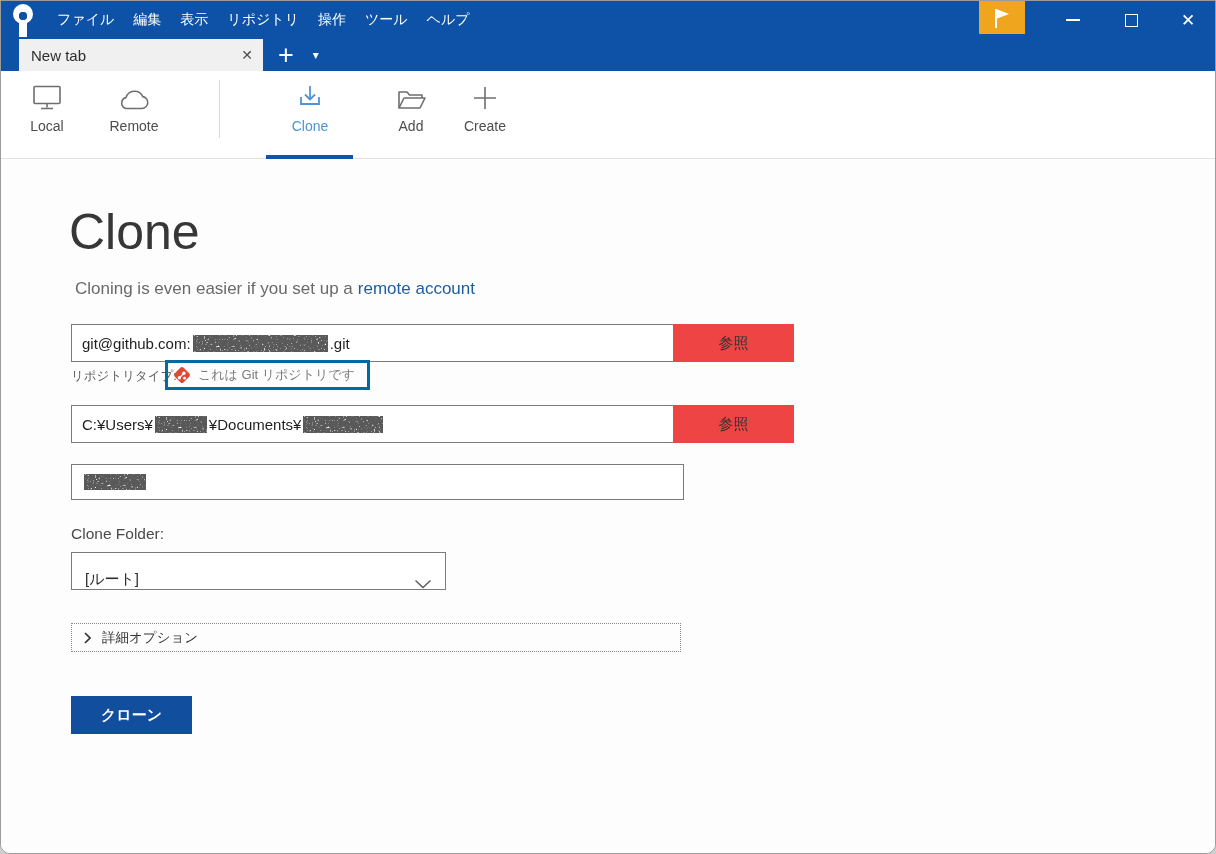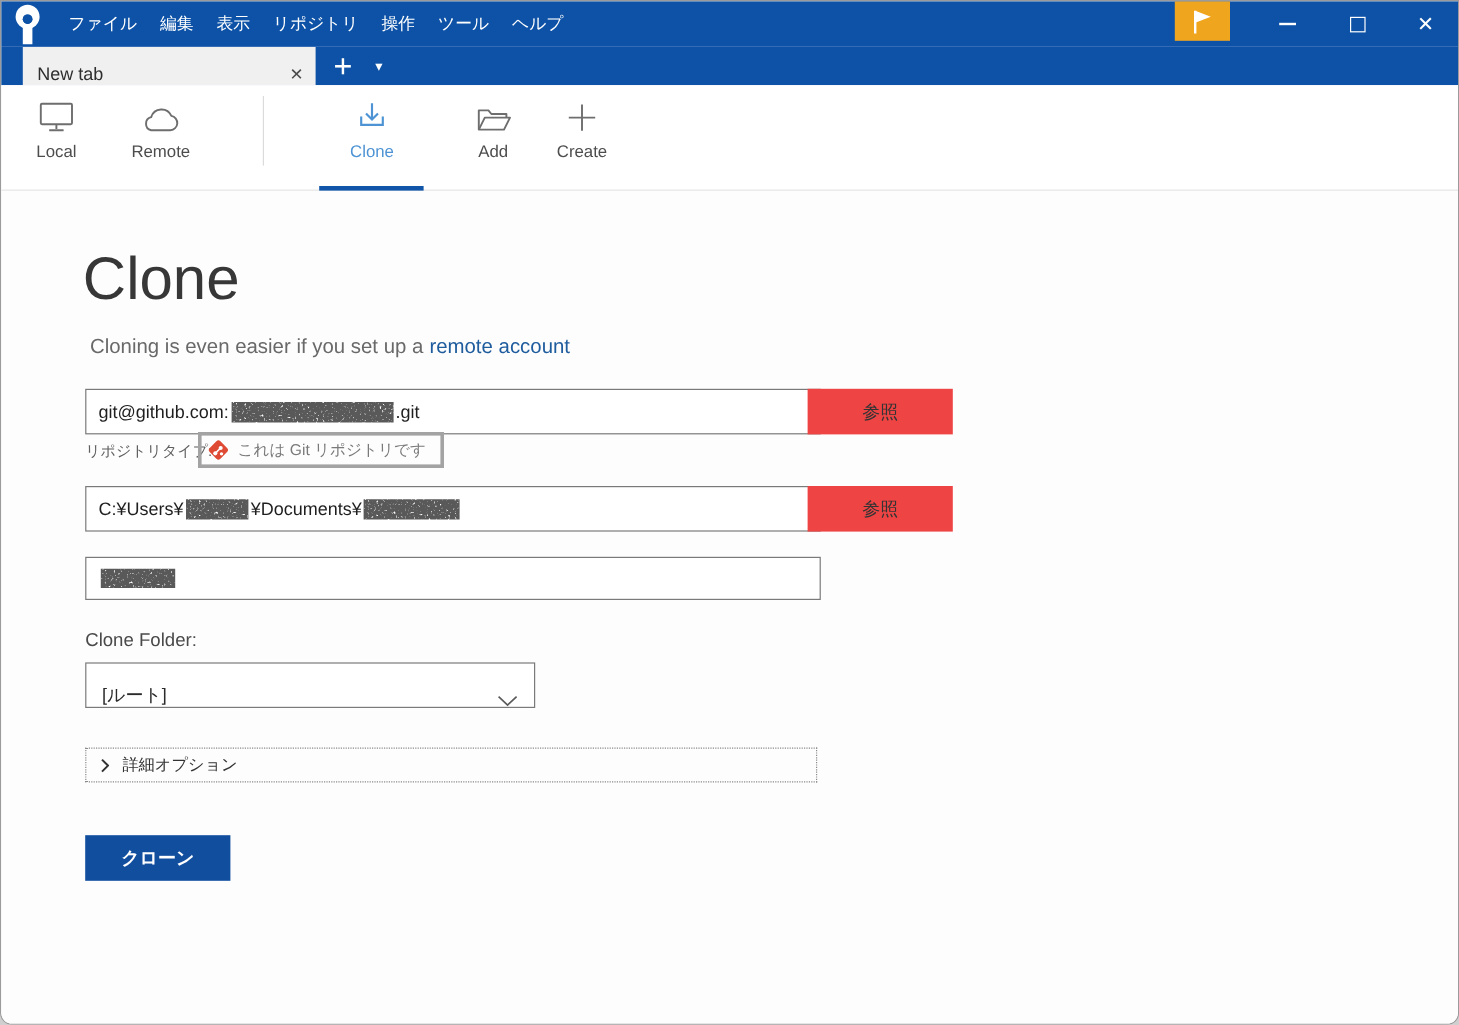--- a/index.html
+++ b/index.html
@@ -18,21 +18,21 @@
   .flag-btn{ position:absolute; left:978px; top:0; width:46px; height:33px;
              background:#F0A51E; display:flex; align-items:center; justify-content:center; }
   .win-ctl{ position:absolute; top:0; height:38px; width:34px;
             display:flex; align-items:center; justify-content:center; color:#fff; }
   .ctl-min{ left:1055px; } .ctl-max{ left:1113px; } .ctl-close{ left:1170px; font-size:17px; font-weight:300;}
   .min-glyph{ width:14px; height:2px; background:#fff; }
   .max-glyph{ width:13px; height:13px; border:1.5px solid #fff; }
 
   
   .tabbar{ height:32px; background:#0D52A6; display:flex; align-items:stretch; }
-  .tab{ margin-left:18px; width:244px; background:#F1F0F0; display:flex; align-items:flex-end;
+  .tab{ margin-left:18px; width:244px; background:#F1F0F0; display:flex; align-items:center;
         padding:0 10px 0 12px; font-size:15px; color:#2e2e2e; }
   .tab-close{ margin-left:auto; color:#4c4c4c; font-size:14px; }
   .newtab-btn{ color:#fff; font-size:27px; font-weight:300; line-height:26px;
                margin-left:15px; align-self:center; }
   .tab-caret{ color:#fff; font-size:12px; margin-left:19px; align-self:center; }
 
   
   .toolbar{ height:88px; position:relative; background:#fff; border-bottom:1px solid #E2E2E2; }
   .tool-item{ position:absolute; top:12px; width:70px; display:flex; flex-direction:column;
               align-items:center; gap:7px; font-size:14px; color:#4d4d4d; }
@@ -54,21 +54,21 @@
                padding:0 10px; font-size:15px; color:#1f1f1f; white-space:nowrap; overflow:hidden;}
   .in-source{ top:165px; } .in-dest{ top:246px; } .in-name{ top:305px; height:36px; }
 
   .browse-btn{ position:absolute; left:672px; width:121px; height:38px; background:#ef4444;
                border:none; font-size:15px; color:#333; font-family:inherit;
                display:flex; align-items:center; justify-content:center; cursor:default; }
   .br-1{ top:165px; } .br-2{ top:246px; }
 
   .repo-type-label{ position:absolute; left:70px; top:209px; font-size:12.5px; color:#5f5f5f; }
   .repo-type-annotation{ position:absolute; left:164px; top:201px; height:30px;
-               border:3px solid #a3a3a3; display:flex; align-items:center; gap:7px;
+               border:3px solid #0369a1; display:flex; align-items:center; gap:7px;
                padding:0 12px 0 5px; }
   .repo-type-value{ font-size:13px; color:#7a7a7a; white-space:nowrap; }
 
   .form-label{ position:absolute; left:70px; top:366px; font-size:15.5px; color:#4a4a4a; }
   .select{ position:absolute; left:70px; top:393px; width:375px; height:38px;
            border:1px solid #7A7A7A; background:#fff; display:flex; align-items:flex-end;
            justify-content:space-between; padding:0 13px; font-size:15px; color:#2b2b2b; }
 
   .advanced{ position:absolute; left:70px; top:464px; width:610px; height:29px;
              border:1px dotted #8a8a8a; display:flex; align-items:center; gap:11px;

